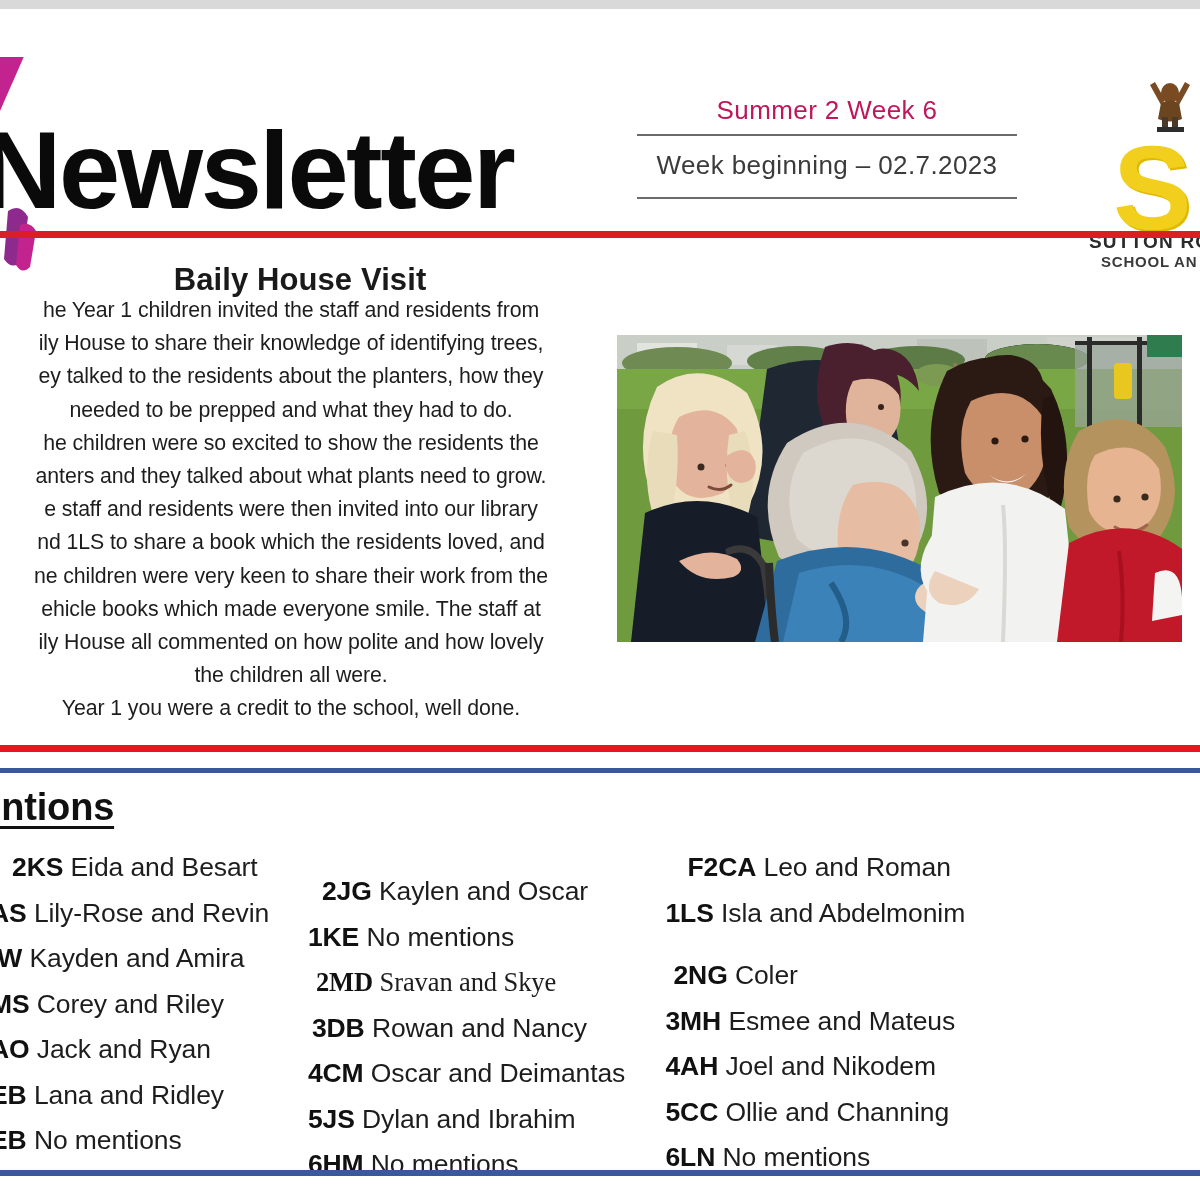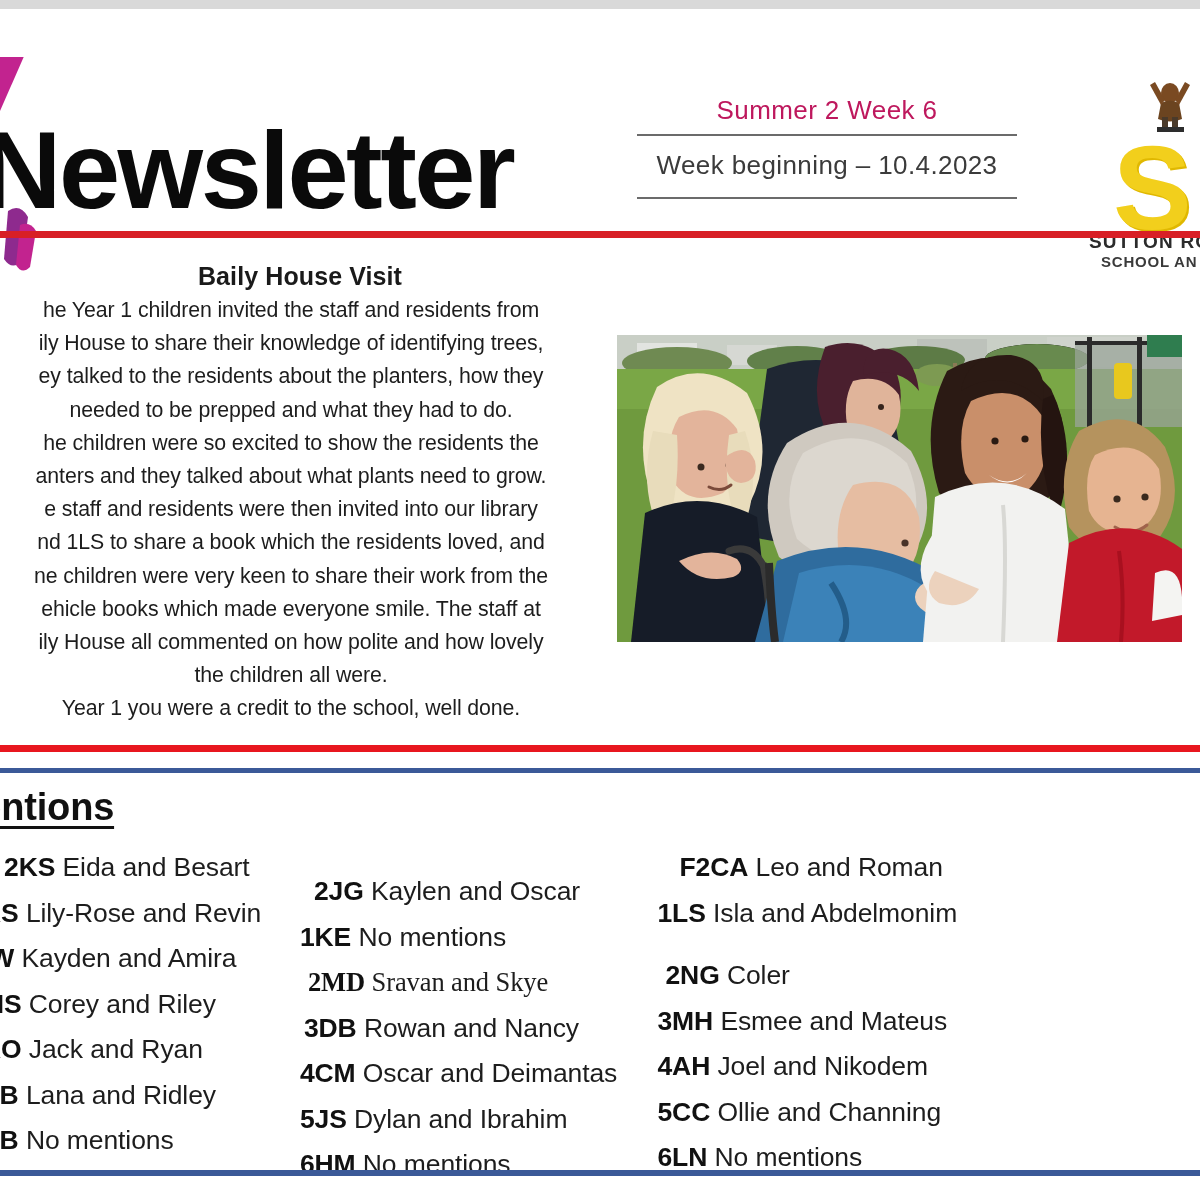--- a/index.html
+++ b/index.html
@@ -164,21 +164,21 @@
     position: absolute;
     top: 252px; left: 0;
     width: 1200px;
     height: 490px;
   }
   .article-title {
     position: absolute;
     left: 0; top: 10px;
     width: 600px;
     text-align: center;
-    font-size: 25px;
+    font-size: 31px;
     font-weight: 700;
     color: #1a1a1a;
     letter-spacing: .1px;
   }
   .article-body {
     position: absolute;
     left: -24px;
     top: 42px;
     width: 630px;
     text-align: center;
@@ -217,21 +217,21 @@
     font-size: 38px;
     font-weight: 700;
     color: #111111;
     text-decoration: underline;
     text-underline-offset: 6px;
     letter-spacing: -0.2px;
     white-space: nowrap;
   }
   .mentions-cols {
     position: absolute;
-    left: 4px;
+    left: 12px;
     top: 72px;
     width: 960px;
     display: flex;
   }
   .mcol {
     box-sizing: border-box;
   }
   .mcol-1 { width: 360px; padding-left: 0; text-align: left; }
   .mcol-2 { width: 430px; text-align: left; padding-left: 10px; margin-top: 24px; }
   .mcol-3 { width: 410px; text-align: left; padding-left: 24px; }
@@ -276,21 +276,21 @@
     <path d="M62,186 q10,-6 16,4 l-2,34 q-8,10 -16,0 z" fill="#2aa9e0"></path>
     <path d="M104,182 q12,-8 20,6 l-6,44 q-10,10 -18,-2 z" fill="#8e2a8e"></path>
     <path d="M116,196 q10,-4 16,6 l-6,36 q-8,8 -14,-2 z" fill="#c2238f"></path>
   </svg>
 
   <div class="title-newsletter">Newsletter</div>
 
   <div class="issue-block">
     <div class="issue-term">Summer 2 Week  6</div>
     <div class="issue-rule"></div>
-    <div class="issue-week">Week beginning – 10.4.2023</div>
+    <div class="issue-week">Week beginning – 02.7.2023</div>
     <div class="issue-rule"></div>
   </div>
 
   <div class="logo">
     <svg class="logo-figure" viewBox="0 0 46 58">
       <ellipse cx="23" cy="18" rx="9" ry="10" fill="#7a4a22"></ellipse>
       <path d="M14 28 q9 -5 18 0 l3 16 q-12 5 -24 0 z" fill="#6b4420"></path>
       <path d="M14 30 L3 10 l5 -3 l10 18 z" fill="#7a4a22"></path>
       <path d="M32 30 L43 10 l-5 -3 l-10 18 z" fill="#7a4a22"></path>
       <rect x="15" y="42" width="6" height="14" fill="#4a3a2a"></rect>

